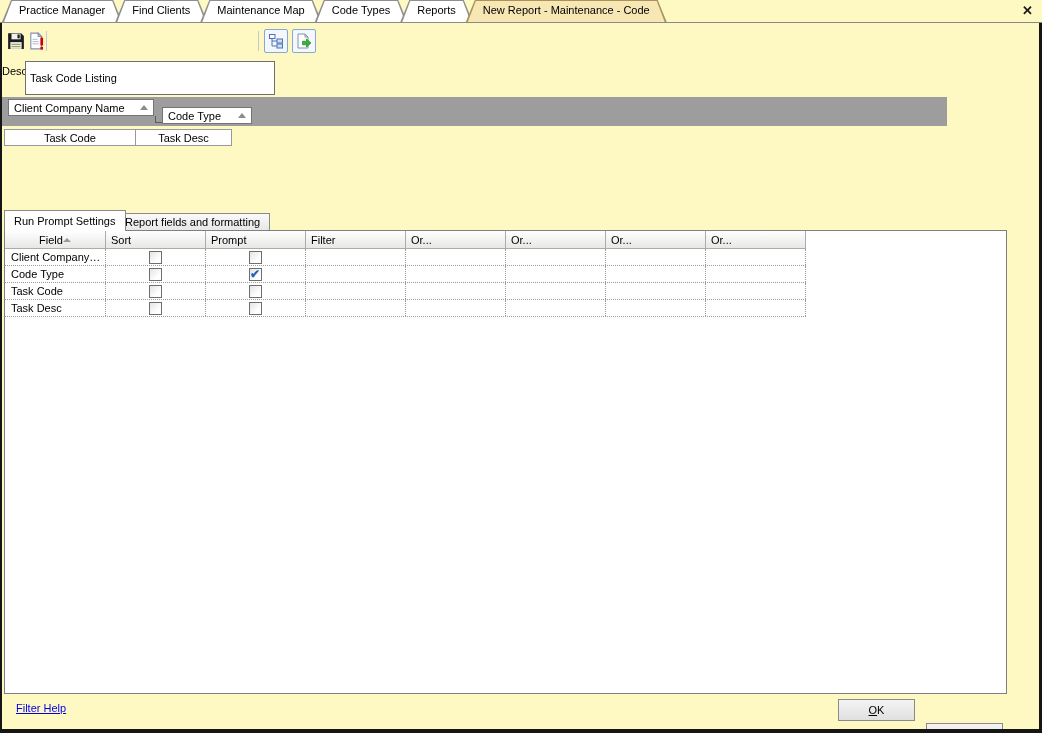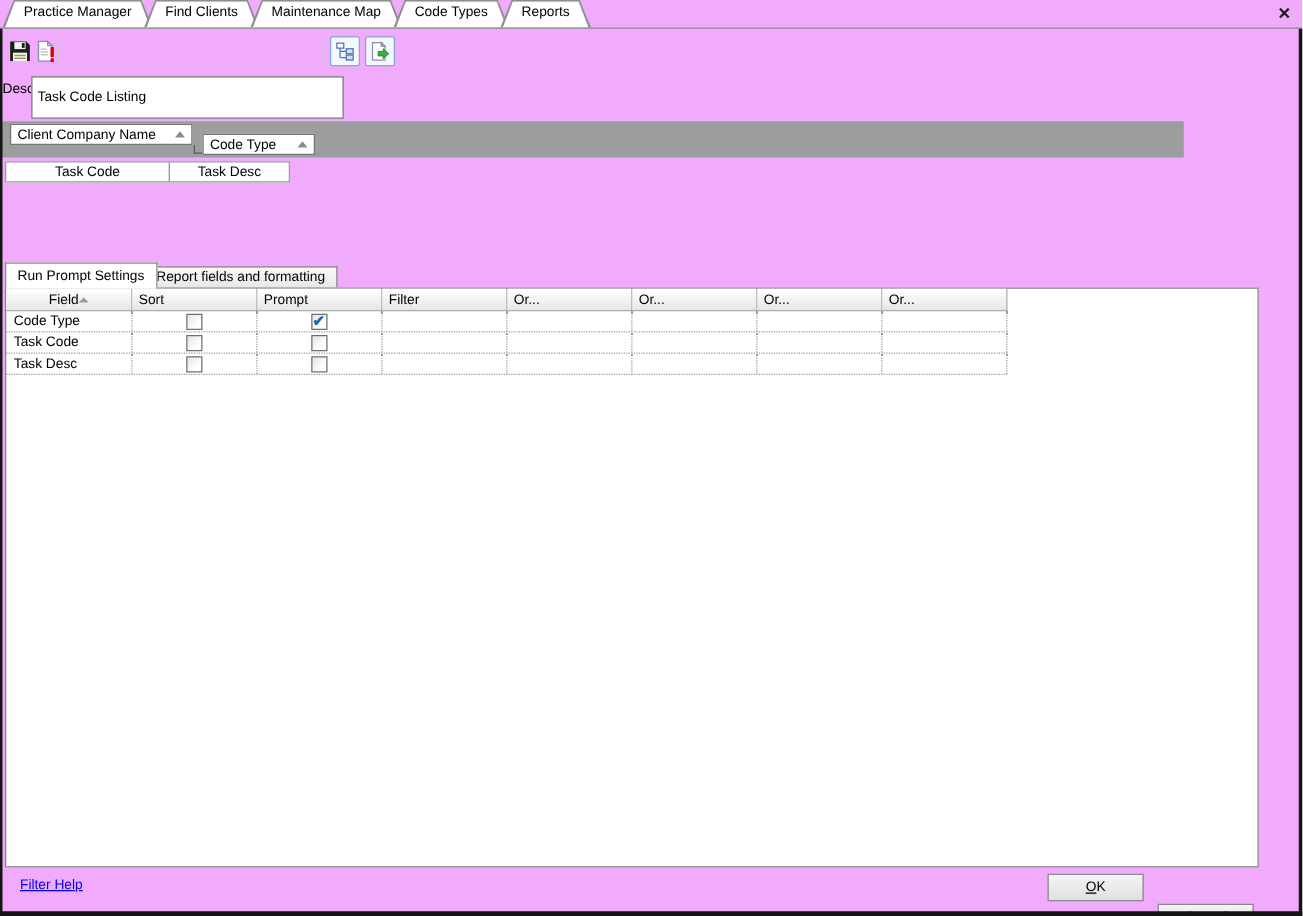--- a/index.html
+++ b/index.html
@@ -1,18 +1,18 @@
 <!DOCTYPE html>
 <html><head>
 <meta charset="utf-8">
 <style>
   * { margin:0; padding:0; box-sizing:border-box; }
   html,body { width:1042px; height:733px; background:#fff; overflow:hidden;
               font-family:"Liberation Sans", sans-serif; font-size:11px; color:#000; }
-  .window { position:relative; width:1042px; height:733px; background:#f0abfc; }
+  .window { position:relative; width:1042px; height:733px; background:#fef9c3; }
   .frame { position:absolute; left:0; top:23px; right:0; bottom:0;
            border-left:2px solid #151515; border-right:3px solid #151515; border-bottom:4px solid #151515;
            pointer-events:none; z-index:50; }
 
   
   .tabbar { position:absolute; left:0; top:0; width:100%; height:23px; }
   .tabline { position:absolute; left:0; top:22px; width:100%; height:1px; background:#8a8a8a; }
   .mtabs { position:absolute; left:2px; top:0; display:flex; }
   .mtab { position:relative; height:22px; margin-right:-7px; cursor:default; }
   .mtab .shape { position:absolute; inset:0; background:#8e8e8e;
@@ -130,20 +130,25 @@
       </div>
       <div class="mtab">
         <span class="shape"></span>
           <span class="fill"></span>
         <span class="mtab-label">Code Types</span>
       </div>
       <div class="mtab">
         <span class="shape"></span>
           <span class="fill"></span>
         <span class="mtab-label">Reports</span>
+      </div>
+      <div class="mtab active">
+        <span class="shape"></span>
+          <span class="fill"></span>
+        <span class="mtab-label">New Report - Maintenance - Code</span>
       </div>
     </div>
     <div class="close">✕</div>
   </div>
 
   <div class="toolbar">
     <span class="tbtn" style="left:4px;">
       <span>
         <svg width="18" height="18" viewBox="0 0 16 16">
           <path d="M1 1 h11.5 l2.5 2.5 V15 H1 Z" fill="#1c1c1c"></path>
@@ -227,20 +232,34 @@
         <div class="hcell c-prompt">Prompt</div>
         <div class="hcell c-filter">Filter</div>
         <div class="hcell c-or">Or...</div>
         <div class="hcell c-or">Or...</div>
         <div class="hcell c-or">Or...</div>
         <div class="hcell c-or">Or...</div>
       </div>
 
       <div class="grows">
 
+        <div class="grow">
+          <div class="cell c-field">Client  Company…</div>
+          <div class="cell c-sort">
+              <span class="checkbox"></span>
+            </div>
+          <div class="cell c-prompt">
+              <span class="checkbox"></span>
+            </div>
+          <div class="cell c-filter"></div>
+          <div class="cell c-or"></div>
+          <div class="cell c-or"></div>
+          <div class="cell c-or"></div>
+          <div class="cell c-or"></div>
+        </div>
 
         <div class="grow">
           <div class="cell c-field">Code Type</div>
           <div class="cell c-sort">
               <span class="checkbox"></span>
             </div>
           <div class="cell c-prompt">
               <span class="checkbox checked"></span>
             </div>
           <div class="cell c-filter"></div>

